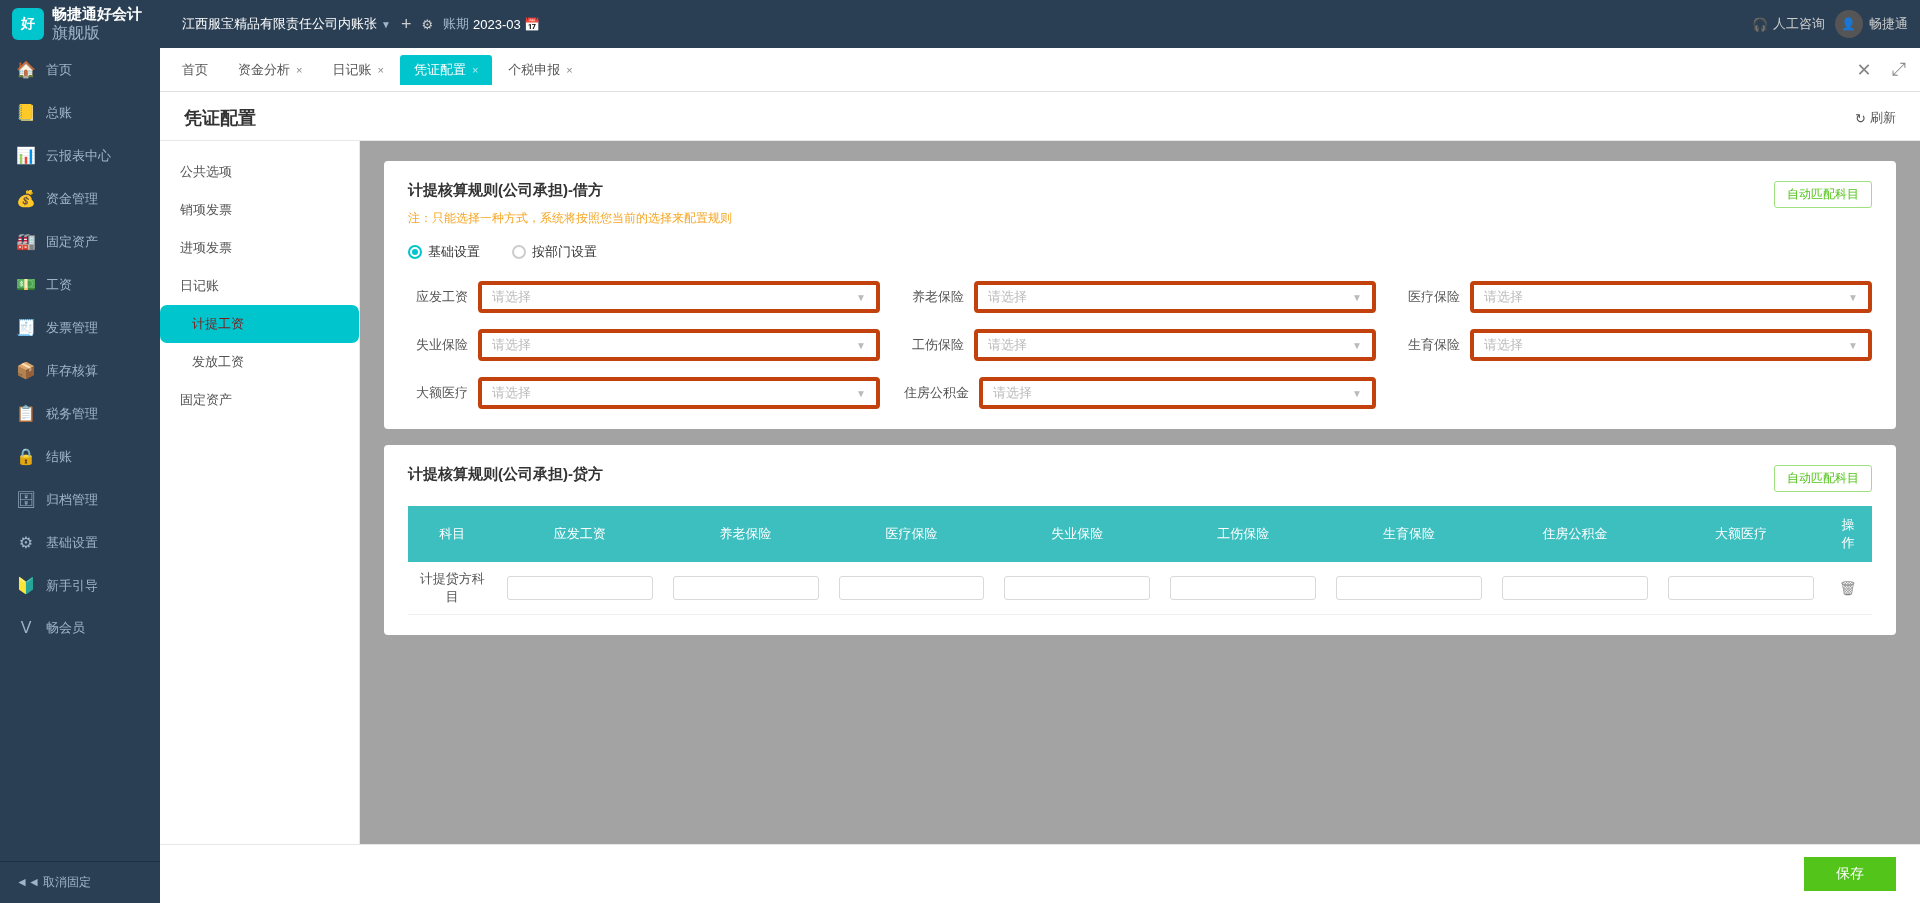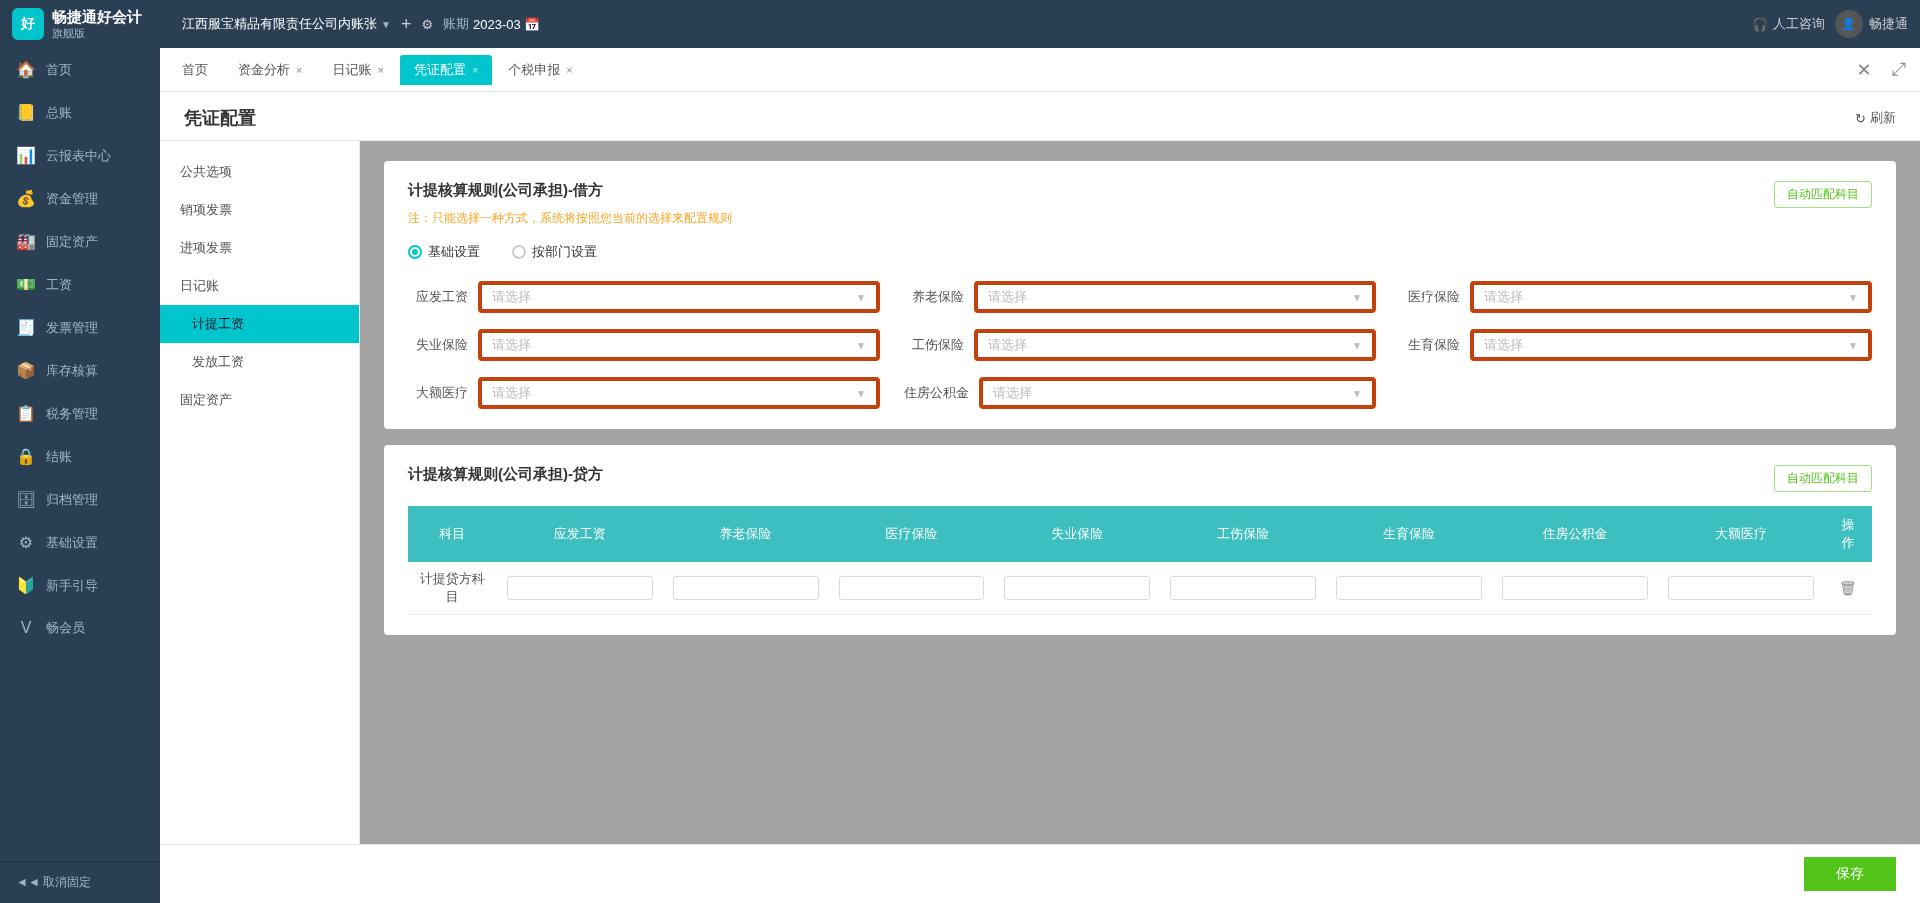--- a/index.html
+++ b/index.html
@@ -3,21 +3,21 @@
   <meta charset="utf-8">
   <style>
     * { box-sizing: border-box; margin: 0; padding: 0; }
     body { font-family: "Microsoft YaHei", "PingFang SC", sans-serif; font-size: 13px; background: #f0f2f5; display: flex; flex-direction: column; height: 903px; overflow: hidden; }
 
     
     .top-bar { height: 48px; background: #2a3f54; display: flex; align-items: center; padding: 0 12px; gap: 10px; flex-shrink: 0; }
     .top-bar-logo { display: flex; align-items: center; gap: 8px; width: 160px; }
     .logo-icon { width: 32px; height: 32px; background: #00c5cd; border-radius: 6px; display: flex; align-items: center; justify-content: center; color: white; font-weight: bold; font-size: 14px; }
     .logo-text { color: white; font-size: 15px; font-weight: bold; line-height: 1.2; }
-    .logo-sub { color: #a0b4c8; font-size: 11px; }
+    .logo-sub { color: #a0b4c8; font-size: 16px; }
     .company-selector { color: white; font-size: 13px; display: flex; align-items: center; gap: 4px; cursor: pointer; }
     .chevron-down { color: #a0b4c8; font-size: 10px; }
     .top-bar-spacer { flex: 1; }
     .top-bar-add { color: #ccc; font-size: 18px; cursor: pointer; }
     .top-bar-gear { color: #ccc; cursor: pointer; }
     .top-bar-period { color: white; font-size: 13px; display: flex; align-items: center; gap: 4px; }
     .top-bar-period span { color: #a0b4c8; }
     .calendar-icon { color: #00c5cd; cursor: pointer; }
     .support { display: flex; align-items: center; gap: 4px; color: #ccc; cursor: pointer; }
     .user-area { display: flex; align-items: center; gap: 6px; color: #ccc; cursor: pointer; }
@@ -50,21 +50,21 @@
     .page-header { background: white; padding: 14px 24px 10px; display: flex; align-items: center; justify-content: space-between; border-bottom: 1px solid #e8e8e8; flex-shrink: 0; }
     .page-title { font-size: 18px; font-weight: bold; color: #333; }
     .refresh-btn { display: flex; align-items: center; gap: 4px; color: #555; cursor: pointer; font-size: 13px; }
 
     
     .content-wrapper { display: flex; flex: 1; overflow: hidden; }
 
     
     .left-menu { width: 200px; background: white; border-right: 1px solid #e8e8e8; overflow-y: auto; padding: 12px 0; flex-shrink: 0; }
     .left-menu-item { padding: 10px 20px; cursor: pointer; color: #555; font-size: 13px; display: flex; align-items: center; justify-content: flex-start; }
-    .left-menu-item.active { background: #00c5cd; color: #0f172a; font-weight: 500; }
+    .left-menu-item.active { background: #00c5cd; color: #7f1d1d; font-weight: 500; border-radius: 7px; }
     .left-menu-item .new-badge { background: #ff4d4f; color: white; font-size: 10px; padding: 1px 4px; border-radius: 2px; }
 
     
     .main-content { flex: 1; overflow-y: auto; padding: 20px 24px; background: #a3a3a3; }
 
     
     .section { background: white; border-radius: 4px; padding: 20px 24px; margin-bottom: 16px; }
     .section-title { font-size: 15px; font-weight: bold; color: #333; margin-bottom: 10px; }
     .section-note { color: #f5a623; font-size: 12px; margin-bottom: 16px; }
 

